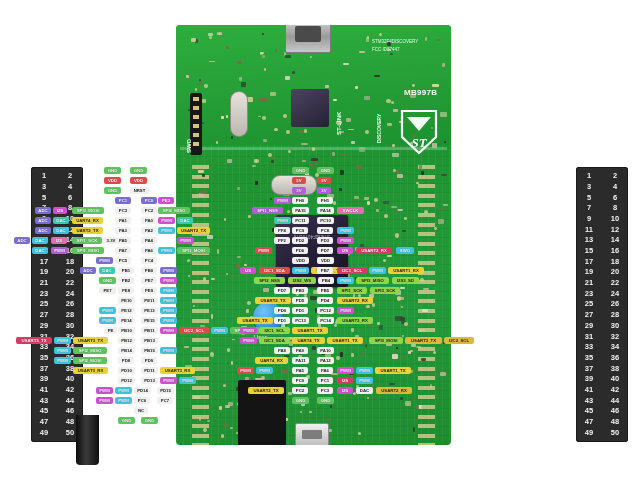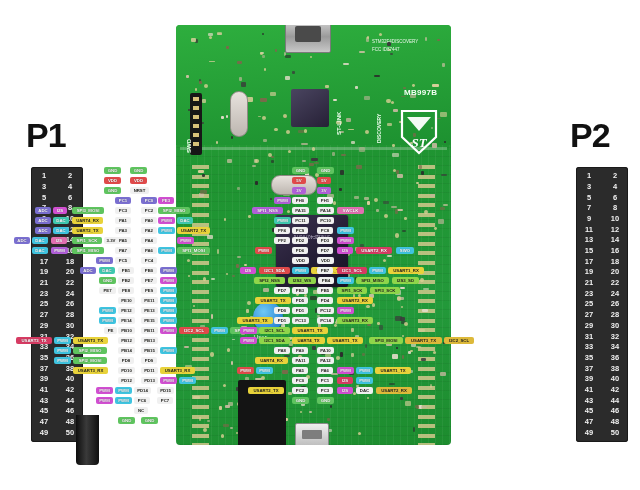--- a/index.html
+++ b/index.html
@@ -105,21 +105,20 @@
        font-size:4.3px;font-weight:bold;color:#fff;text-align:center;
        white-space:nowrap;padding:0 1px;box-sizing:border-box;
        overflow:hidden;text-shadow:0 0 1px rgba(0,0,0,.55);}
   .tag.dark{color:#23231f;text-shadow:none;}
 </style>
 </head>
 <body>
 
 <div class="stage">
 
-  <div class="hdr-title" id="p1-title">P1</div>
   <div class="conn" id="p1-conn">
       <div class="pinrow">
         <span class="pinnum">1</span>
         <span class="pinnum">2</span>
       </div>
       <div class="pinrow">
         <span class="pinnum">3</span>
         <span class="pinnum">4</span>
       </div>
       <div class="pinrow">
@@ -209,21 +208,20 @@
       <div class="pinrow">
         <span class="pinnum">47</span>
         <span class="pinnum">48</span>
       </div>
       <div class="pinrow">
         <span class="pinnum">49</span>
         <span class="pinnum">50</span>
       </div>
     </div>
 
-  <div class="hdr-title" id="p2-title">P2</div>
   <div class="conn" id="p2-conn">
       <div class="pinrow">
         <span class="pinnum">1</span>
         <span class="pinnum">2</span>
       </div>
       <div class="pinrow">
         <span class="pinnum">3</span>
         <span class="pinnum">4</span>
       </div>
       <div class="pinrow">

